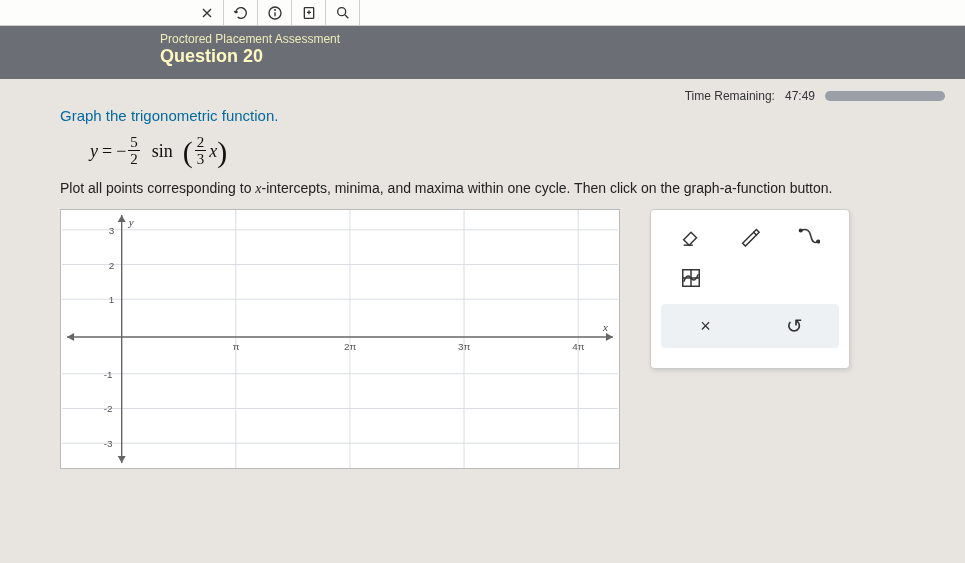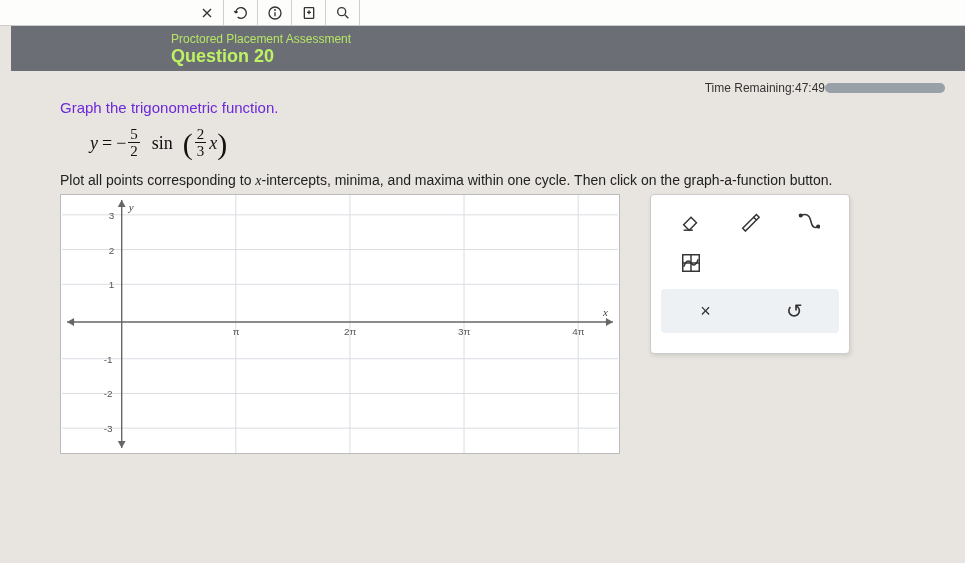--- a/index.html
+++ b/index.html
@@ -26,63 +26,63 @@
     align-items: center;
     justify-content: center;
     border-right: 1px solid #d0d0d0;
     color: #333;
     font-size: 15px;
     cursor: pointer;
   }
   .top-toolbar .tool svg { width: 16px; height: 16px; stroke:#333; fill:none; stroke-width:2; }
   .header-bar {
     background: #6b6e75;
-    color: #bef264;
-    padding: 6px 20px 4px 160px;
+    color: #fef9c3;
+    padding: 6px 20px 12px 160px;
     font-size: 12px;
-    margin-left: 11px;
   }
   .header-title { font-weight: bold; font-size: 18px; }
   .header-sub { font-size: 12px; opacity: 0.9; }
   .time-row {
     display: flex;
     justify-content: flex-end;
     align-items: center;
     padding: 10px 20px 4px;
     font-size: 12px;
     color: #333;
+    gap: 10px;
   }
   .time-bar {
     width: 120px;
     height: 10px;
     background: #9aa0a8;
     border-radius: 5px;
     position: relative;
   }
   .content {
     padding: 0 40px 0 60px;
   }
   .instr {
     font-size: 15px;
-    color: #6d28d9;
+    color: #0369a1;
     margin-bottom: 10px;
   }
   .equation {
     font-family: "Times New Roman", serif;
     font-size: 18px;
     color: #111;
     margin: 8px 0 12px 30px;
     display: flex;
     align-items: center;
   }
   .equation .frac { display:inline-flex; flex-direction:column; align-items:center; font-size:15px; line-height:1; margin:0 2px; }
   .equation .frac .num { border-bottom:1px solid #111; padding:0 2px; }
   .equation .frac .den { padding-top:1px; }
   .equation .paren { font-size:30px; font-weight:100; position:relative; top:1px; }
-  .sub-instr { font-size: 14px; color:#222; margin-bottom: 5px; }
+  .sub-instr { font-size: 14px; color:#222; margin-bottom: 12px; }
   .sub-instr .xi { font-style: italic; font-family:"Times New Roman",serif; }
   .work-area { display:flex; gap:30px; align-items:flex-start; }
   .graph-box {
     width: 560px;
     height: 260px;
     border: 1px solid #bbb;
     background: #fff;
     position: relative;
   }
   .graph-box svg { width:100%; height:100%; }

